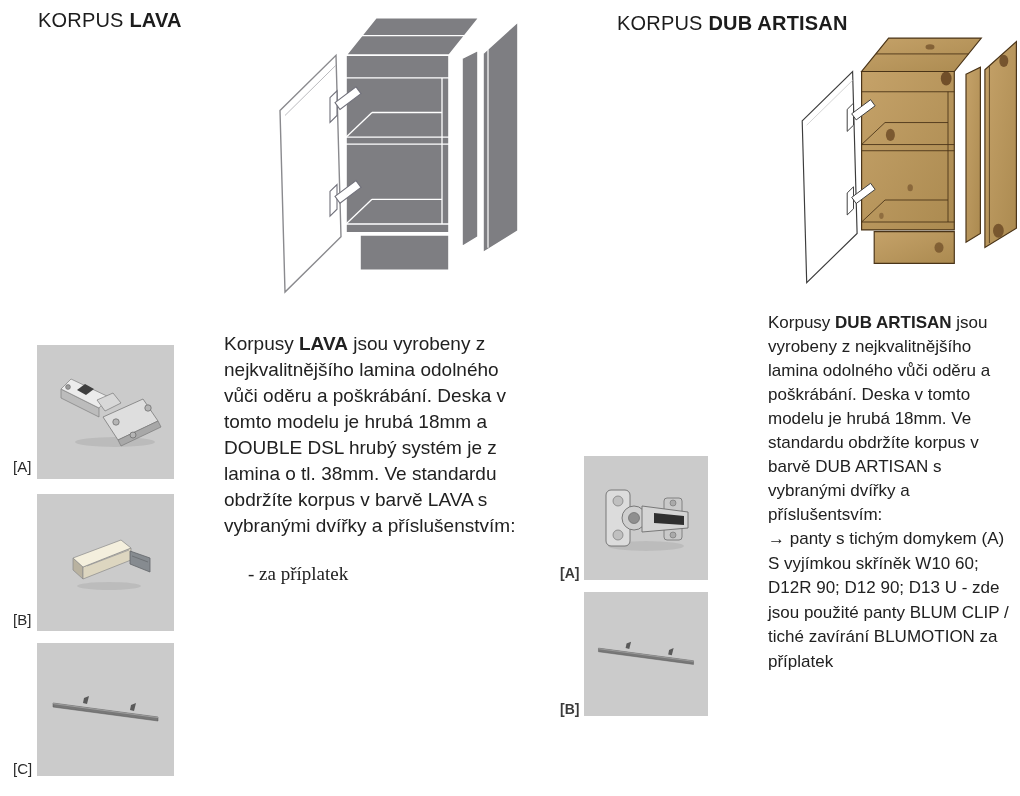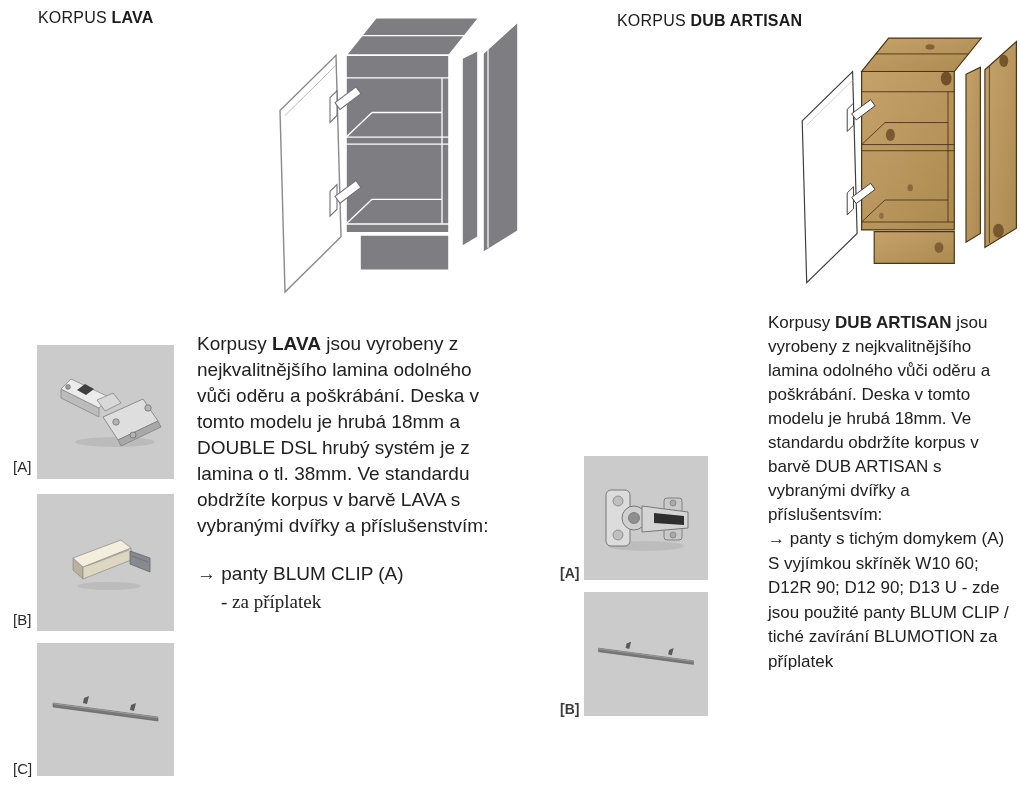--- a/index.html
+++ b/index.html
@@ -2,21 +2,21 @@
 <html><head>
 <meta charset="utf-8">
 <style>
   html,body{margin:0;padding:0;}
   body{
     width:1020px;height:796px;background:#ffffff;
     font-family:"Liberation Sans","DejaVu Sans",sans-serif;
     color:#1f1f1f;position:relative;overflow:hidden;
   }
   .abs{position:absolute;}
-  .section-title{font-size:16px;color:#1c1c1c;letter-spacing:.2px;white-space:nowrap;}
+  .section-title{font-size:20px;color:#1c1c1c;letter-spacing:.2px;white-space:nowrap;}
   .section-title b{font-weight:700;}
   .para{font-size:19px;line-height:26px;color:#212121;}
   .para b{font-weight:700;}
   .para-sm{font-size:17px;line-height:24px;color:#212121;}
   .bullets{margin-top:21px;font-size:19px;line-height:28px;color:#212121;}
   .bullets-sm{font-size:17px;line-height:24.5px;color:#212121;}
   .bullet-indent{padding-left:24px;font-family:Liberation Serif, serif;}
   .tile{background:#cbcbcb;position:absolute;}
   .tile svg{display:block;width:100%;height:100%;}
   .img-label{font-size:15px;color:#2a2a2a;position:absolute;}
@@ -102,24 +102,23 @@
 <div class="tile" style="left:37px;top:643px;width:137px;height:133px;">
   <svg viewBox="0 0 137 133">
     <polygon points="16,60 121,74 121,78 16,64" fill="#787878" stroke="#555555" stroke-width="0.5"></polygon>
     <line x1="16" y1="60.6" x2="121" y2="74.6" stroke="#aaaaaa" stroke-width="0.8"></line>
     <polygon points="47,55 52,53 50,61 46,60" fill="#5a5a5a"></polygon>
     <polygon points="94,62 99,60 97,68 93,67" fill="#5a5a5a"></polygon>
   </svg>
 </div>
 <div class="img-label" style="left:13px;top:760px;">[C]</div>
 
-<div class="abs para" style="left:197px;top:331px;width:310px;">
+<div class="abs para" style="left:224px;top:331px;width:310px;">
   <span>Korpusy </span><b>LAVA</b><span> jsou vyrobeny z nejkvalitnějšího lamina odolného vůči oděru a poškrábání. Deska v tomto modelu je hrubá 18mm a DOUBLE DSL hrubý systém je z lamina o tl. 38mm. Ve standardu obdržíte korpus v barvě LAVA s vybranými dvířky a příslušenstvím:</span>
   <div class="bullets">
-    <div>→ panty BLUM CLIP (A)</div>
     <div class="bullet-indent">- za příplatek</div>
   </div>
 </div>
 
 <div class="abs section-title" style="left:617px;top:12px;">
   <span>KORPUS </span><b>DUB ARTISAN</b>
 </div>
 
 <svg class="abs" style="left:795px;top:24px;" width="225" height="264" viewBox="0 0 250 300" preserveAspectRatio="none">
   <defs>

